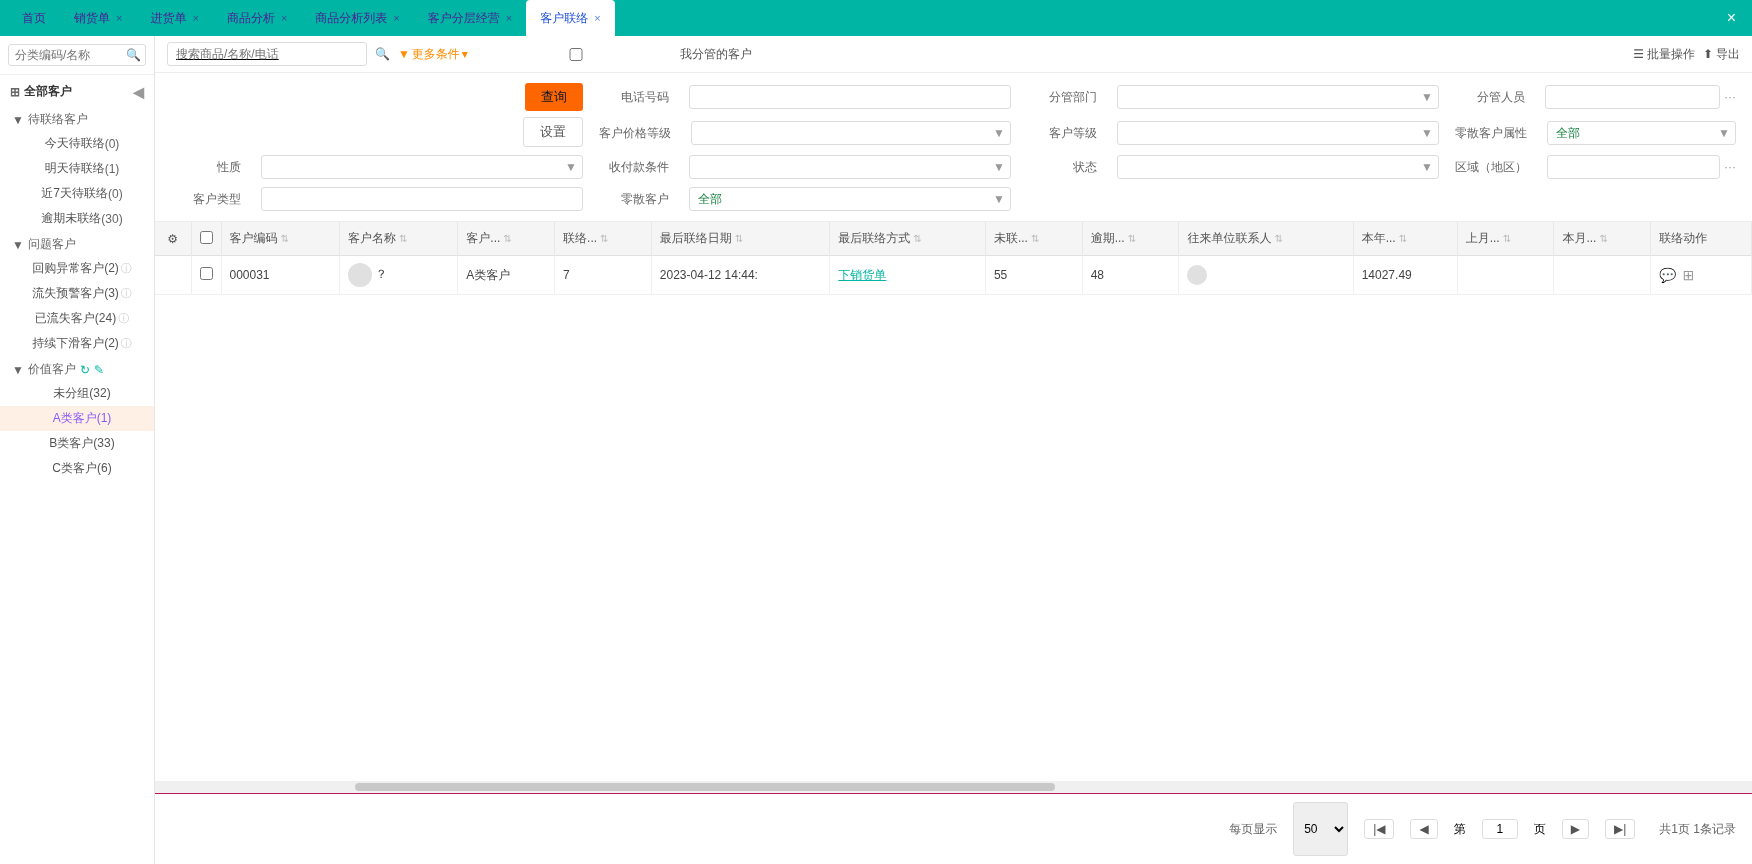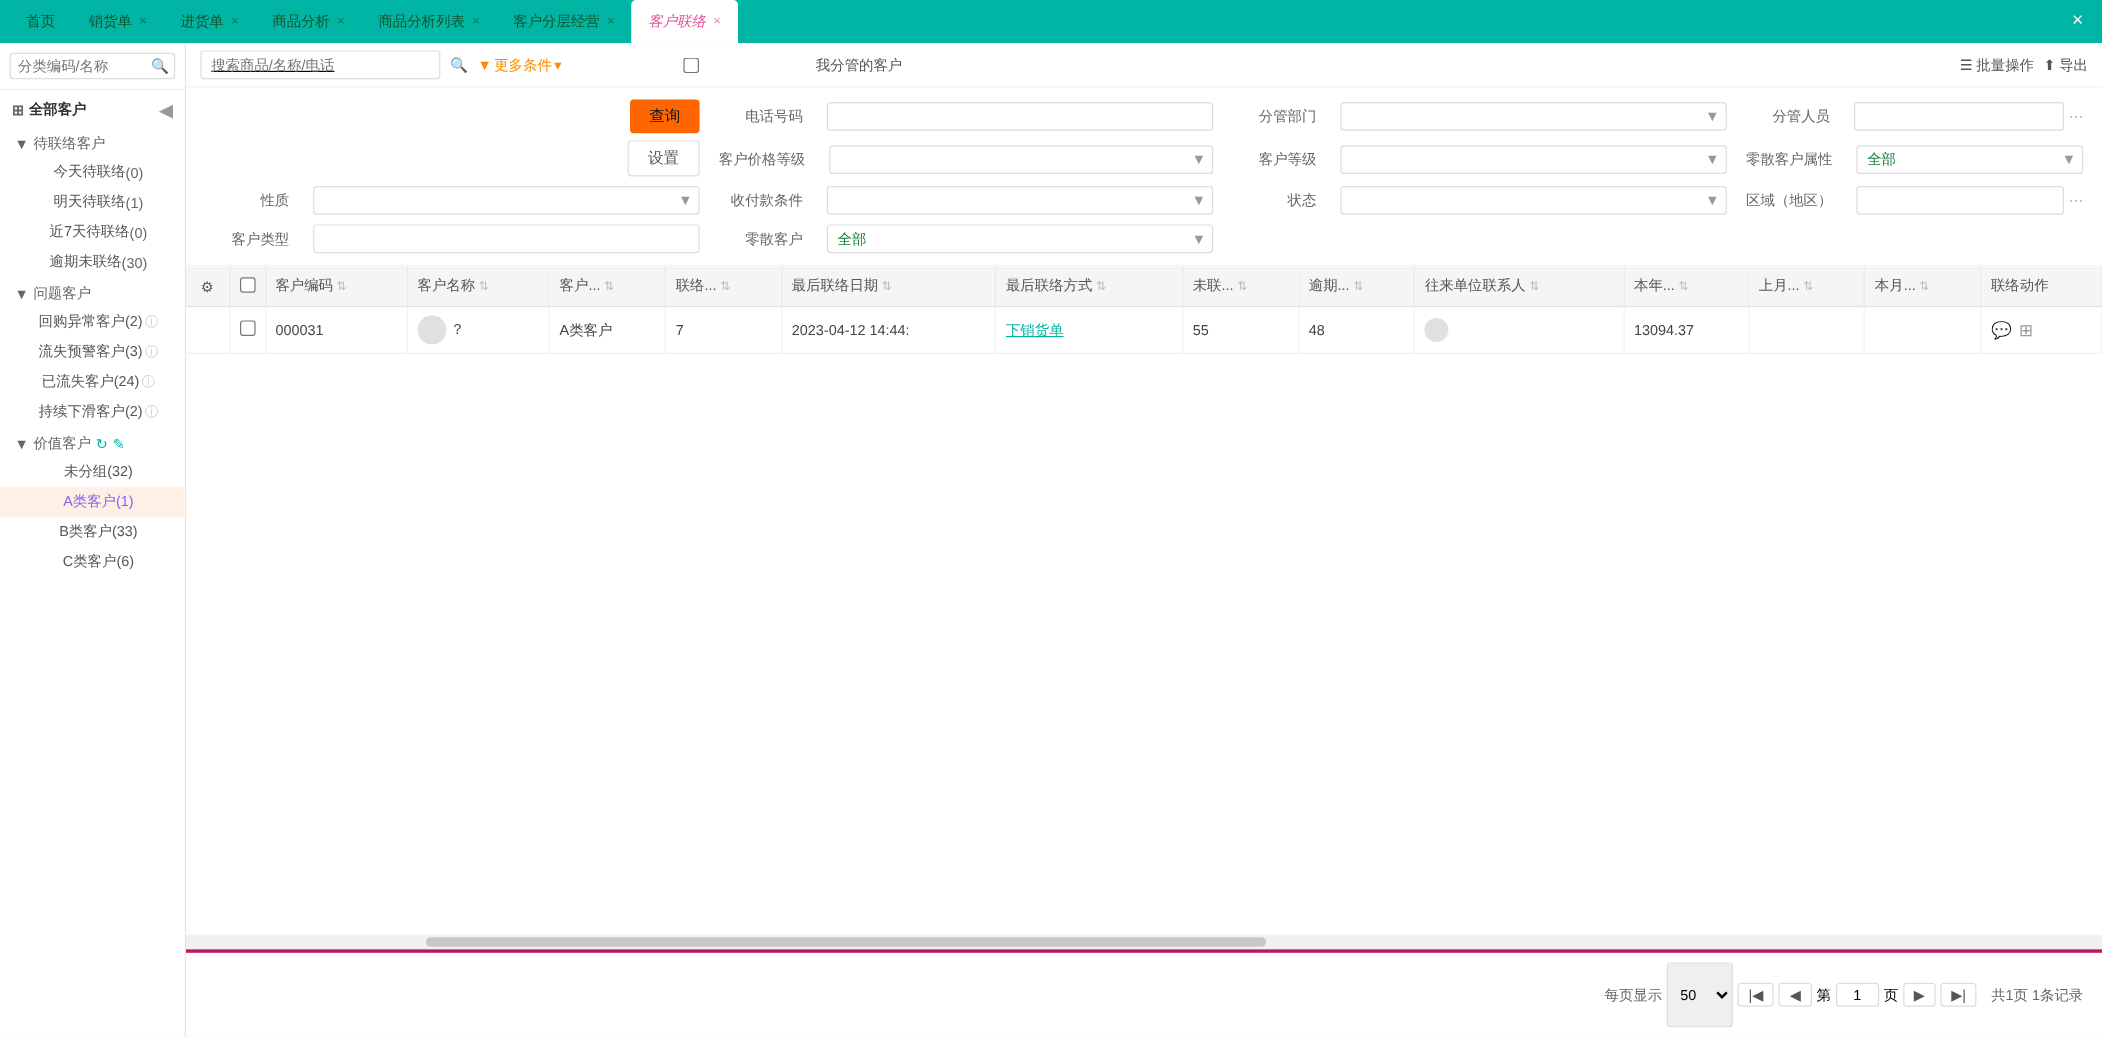--- a/index.html
+++ b/index.html
@@ -8,35 +8,34 @@
     
     .top-nav {
       background: #00b5a3;
       height: 36px;
       display: flex;
       align-items: center;
       padding: 0 8px;
       gap: 0;
     }
     .nav-item {
-      color: #14532d;
+      color: #4c1d95;
       padding: 0 14px;
       height: 36px;
       display: flex;
       align-items: center;
       cursor: pointer;
       font-size: 13px;
       white-space: nowrap;
       position: relative;
     }
     .nav-item.active {
       background: #fff;
-      color: #ec4899;
+      color: #1d4ed8;
       border-radius: 4px 4px 0 0;
-      font-style: italic;
     }
     .nav-item .close-x {
       margin-left: 6px;
       font-size: 11px;
       opacity: 0.7;
     }
     .nav-close-all {
       margin-left: auto;
       color: #fff;
       font-size: 16px;
@@ -291,25 +290,25 @@
       border-right: 1px solid #f0f0f0;
       white-space: nowrap;
     }
     .td-link { color: #00b5a3; cursor: pointer; text-decoration: underline; }
     .td-actions { display: flex; gap: 6px; }
     .td-action-icon { color: #999; cursor: pointer; font-size: 14px; }
 
     
     .pagination {
       background: #fff;
-      border-top: 3px solid #be185d;
+      border-top: 1px solid #be185d;
       padding: 8px 16px;
       display: flex;
       align-items: center;
-      gap: 4px;
+      gap: 16px;
       justify-content: flex-end;
     }
     .pagination .page-size-label { color: #666; }
     .pagination select {
       border: 1px solid #ddd;
       border-radius: 3px;
       padding: 18px 6px;
       font-size: 12px;
     }
     .pagination .page-btn {
@@ -651,21 +650,21 @@
               <td>
                 <span>55</span>
               </td>
               <td>
                 <span>48</span>
               </td>
               <td>
                 <span class="avatar-placeholder" style="width:20px;height:20px;"></span>
               </td>
               <td>
-                <span>13094.37</span>
+                <span>14027.49</span>
               </td>
               <td></td>
               <td></td>
               <td>
                 <div class="td-actions">
                   <span class="td-action-icon">💬</span>
                   <span class="td-action-icon">⊞</span>
                 </div>
               </td>
             </tr>

